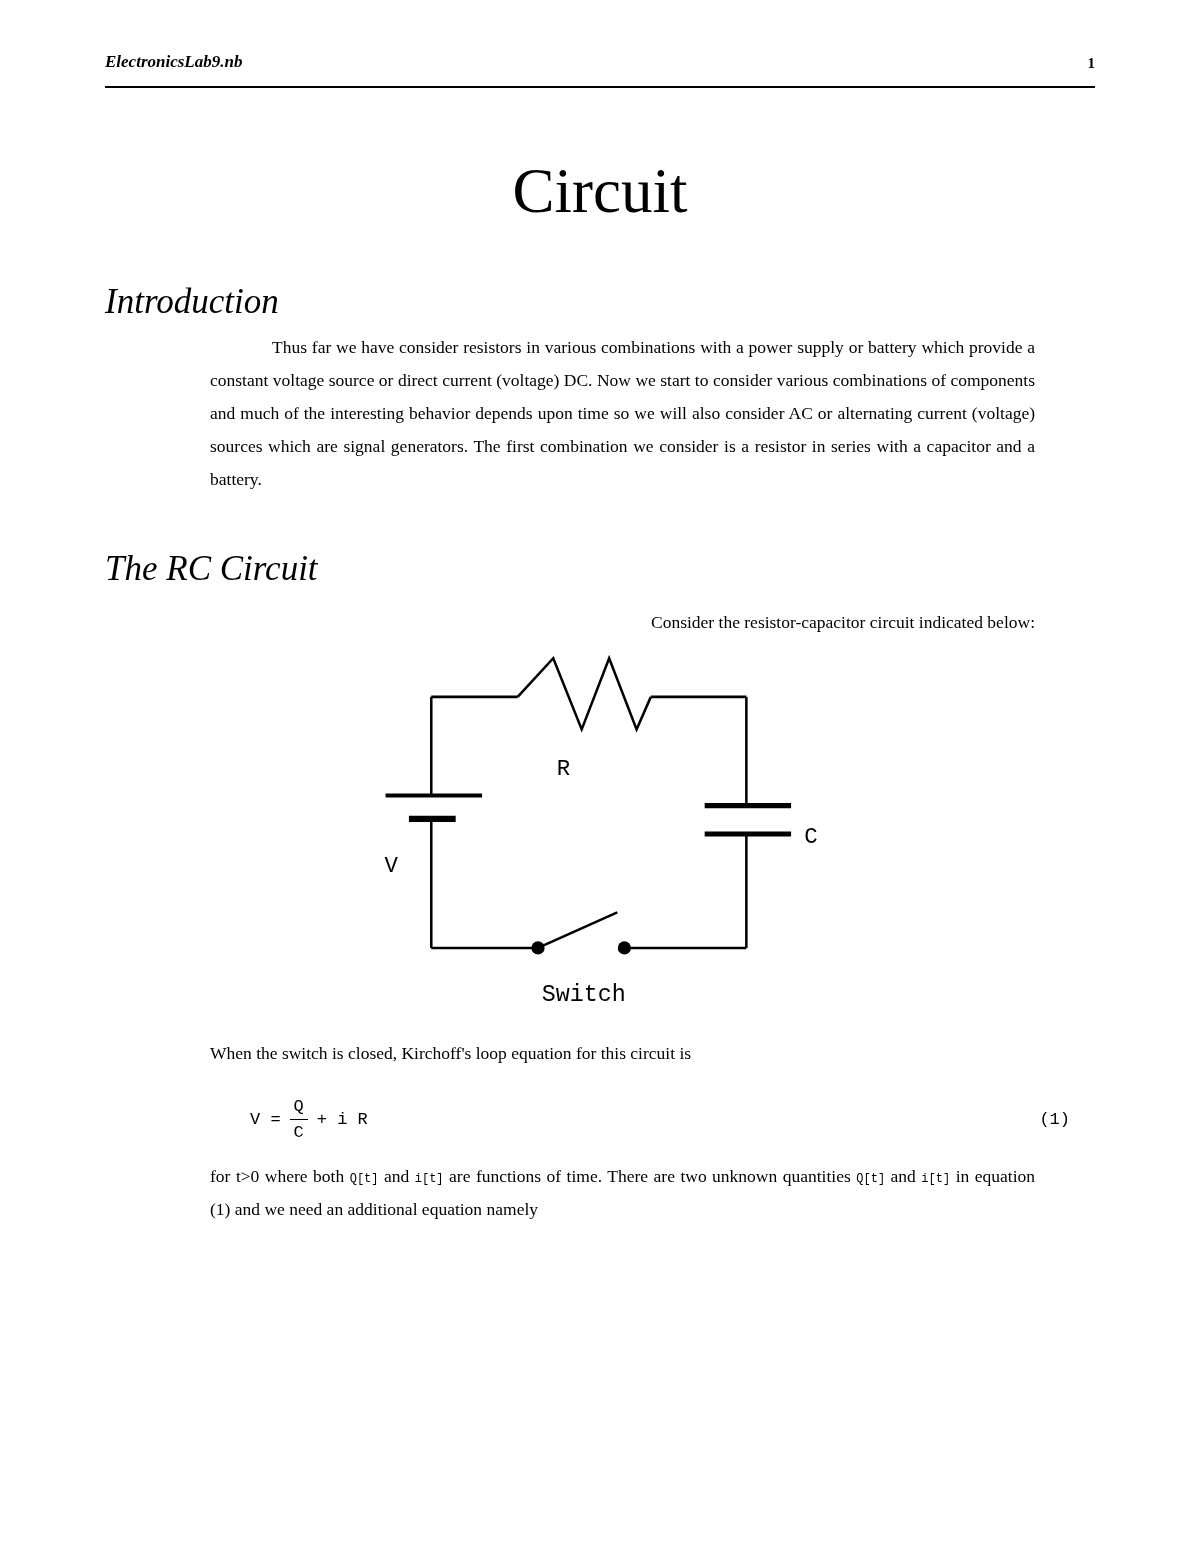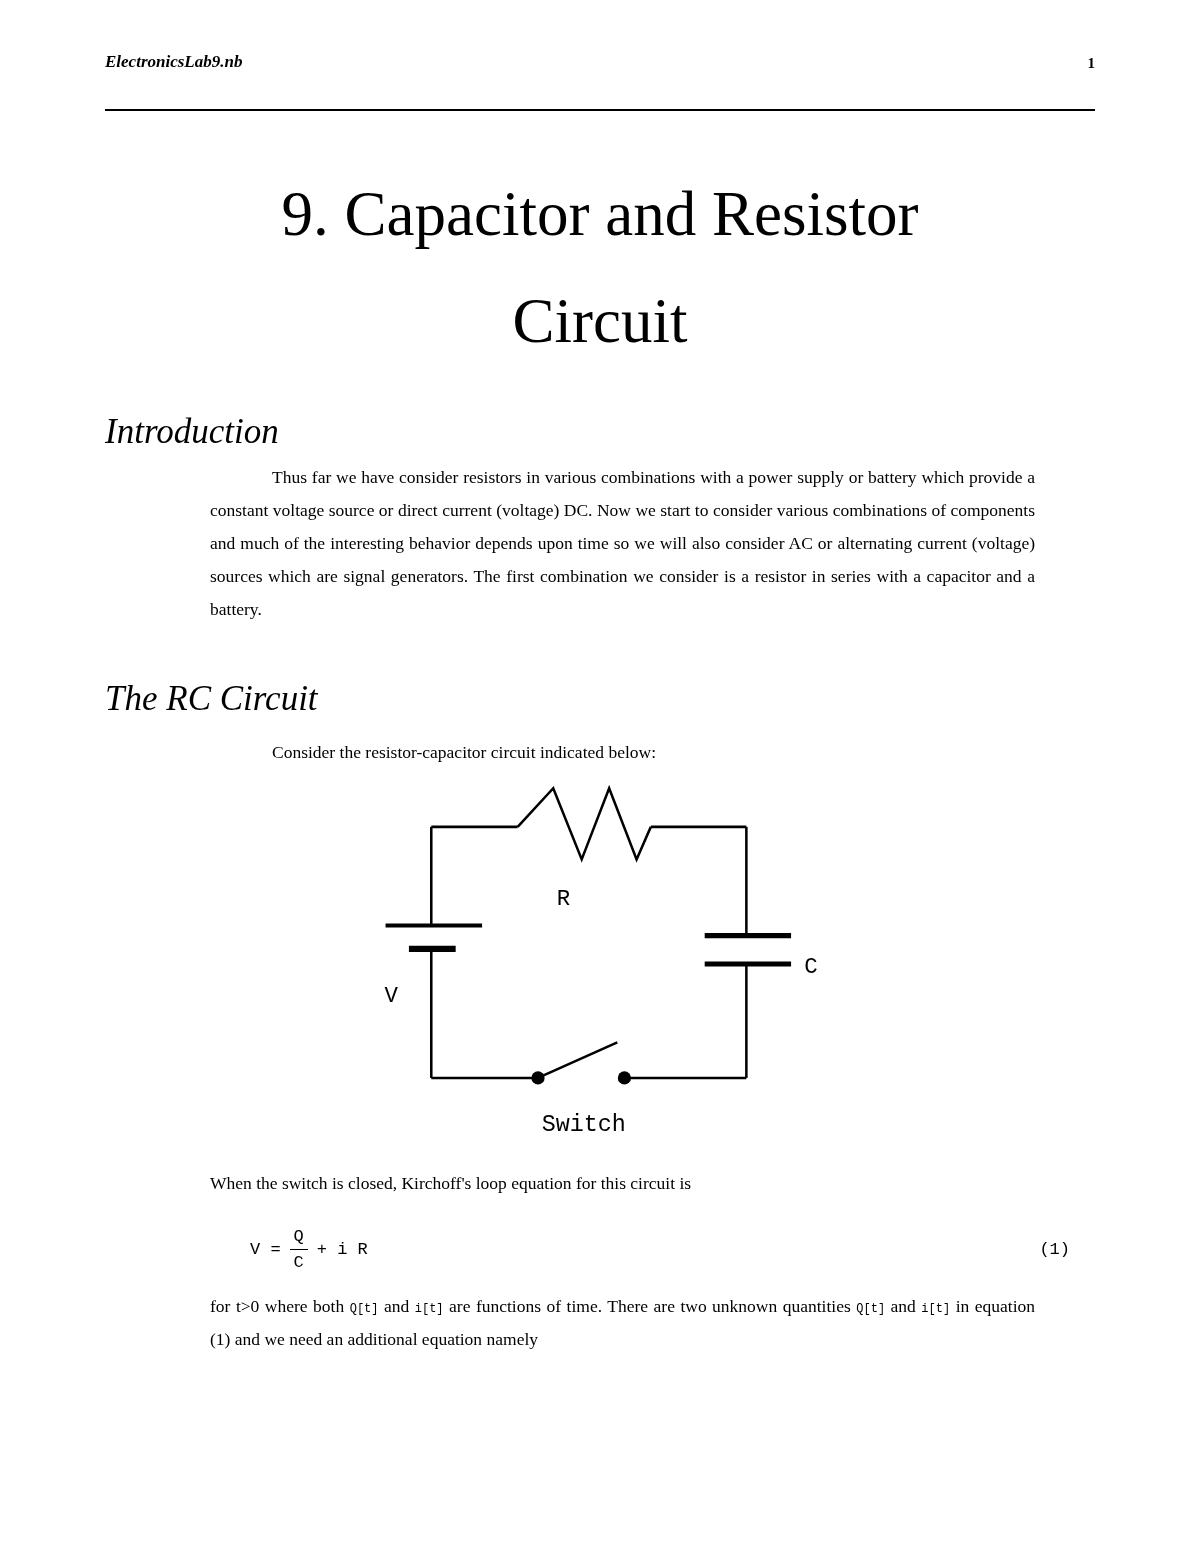--- a/index.html
+++ b/index.html
@@ -10,21 +10,21 @@
     color:#000;
     overflow:hidden;
   }
   .page {
     width:1200px; height:1553px;
     padding:52px 105px 0 105px;
     background:#fff;
   }
   .header {
     display:flex; justify-content:space-between; align-items:flex-end;
-    padding-bottom:37px;
+    padding-bottom:14px;
     border-bottom:2px solid #000;
   }
   .filename { font-style:italic; font-weight:bold; font-size:17px; }
   .pageno { font-weight:bold; font-size:15px; }
 
   .title {
     margin-top:50px;
     text-align:center;
     font-size:63px;
     font-weight:normal;
@@ -44,21 +44,21 @@
 
   .body-text {
     margin-left:105px;
     margin-right:60px;
     font-size:17.5px;
     line-height:1.886;
     text-align:justify;
   }
   .body-text.indent { text-indent:62px; }
   .body-text.first { margin-top:8px; }
-  .body-text.lead-in { margin-top:16px; text-align:left; }
+  .body-text.lead-in { margin-top:16px; text-align:right; }
   .body-text.after-figure { margin-top:22px; text-align:left; }
   .body-text.closing { margin-top:16px; }
 
   .mono { font-family:"Liberation Mono", monospace; font-size:12px; }
 
   .circuit-figure {
     margin-top:4px;
     display:flex;
     justify-content:center;
   }
@@ -105,21 +105,20 @@
 <body>
 
 <div class="page">
 
   <div class="header">
     <span class="filename">ElectronicsLab9.nb</span>
     <span class="pageno">1</span>
   </div>
 
   <h1 class="title">
-    <span class="title-line">9. Capacitor and Resistor</span>
     <span class="title-line">Circuit</span>
   </h1>
 
   <h2 class="section-heading">Introduction</h2>
 
   <p class="body-text indent first">Thus far we have consider resistors in various combinations with a power supply or battery which provide a constant voltage source or direct current (voltage) DC.  Now we start to consider various combinations of components and much of the interesting behavior depends upon time so we will also consider AC or alternating current (voltage) sources which are signal generators.   The first combination we consider is a resistor in series with a capacitor and a battery.</p>
 
   <h2 class="section-heading rc">The RC Circuit</h2>
 
   <p class="body-text indent lead-in">Consider the resistor-capacitor circuit indicated below:</p>

